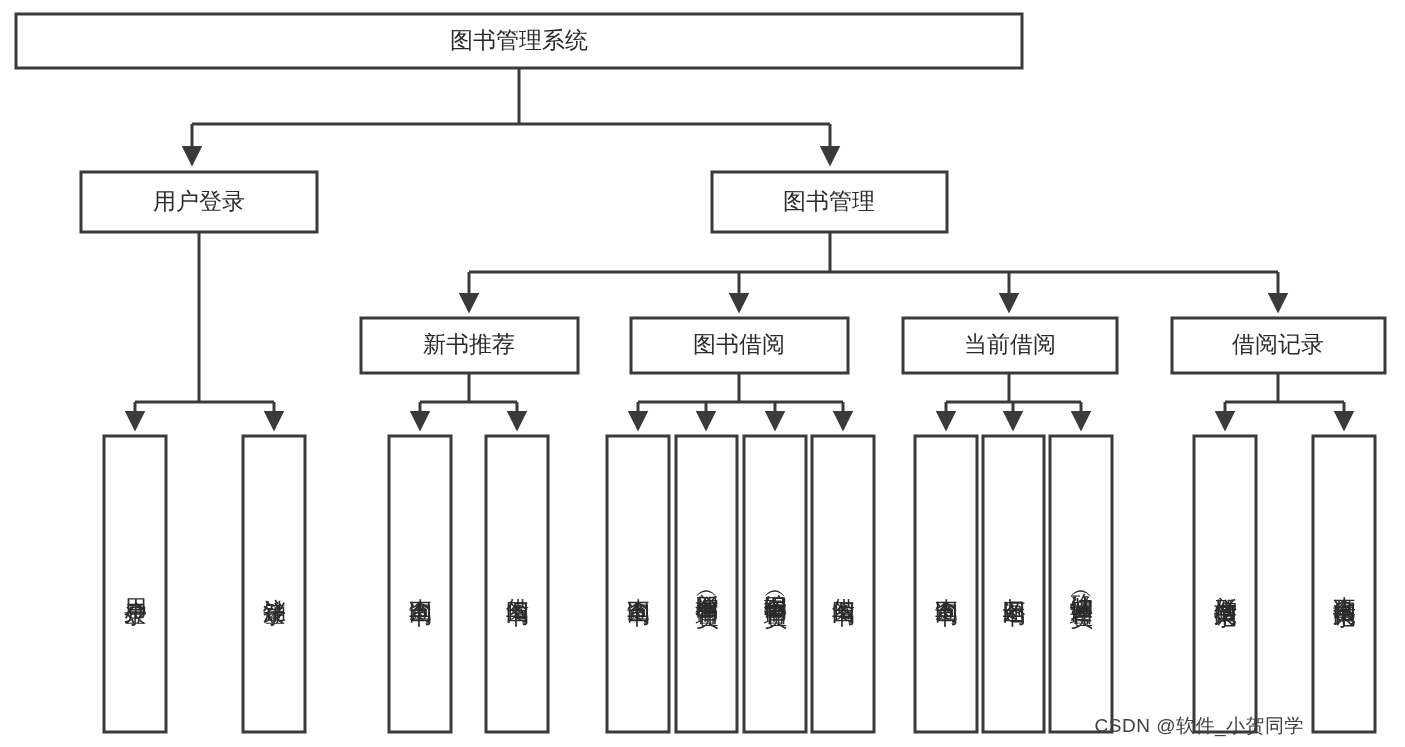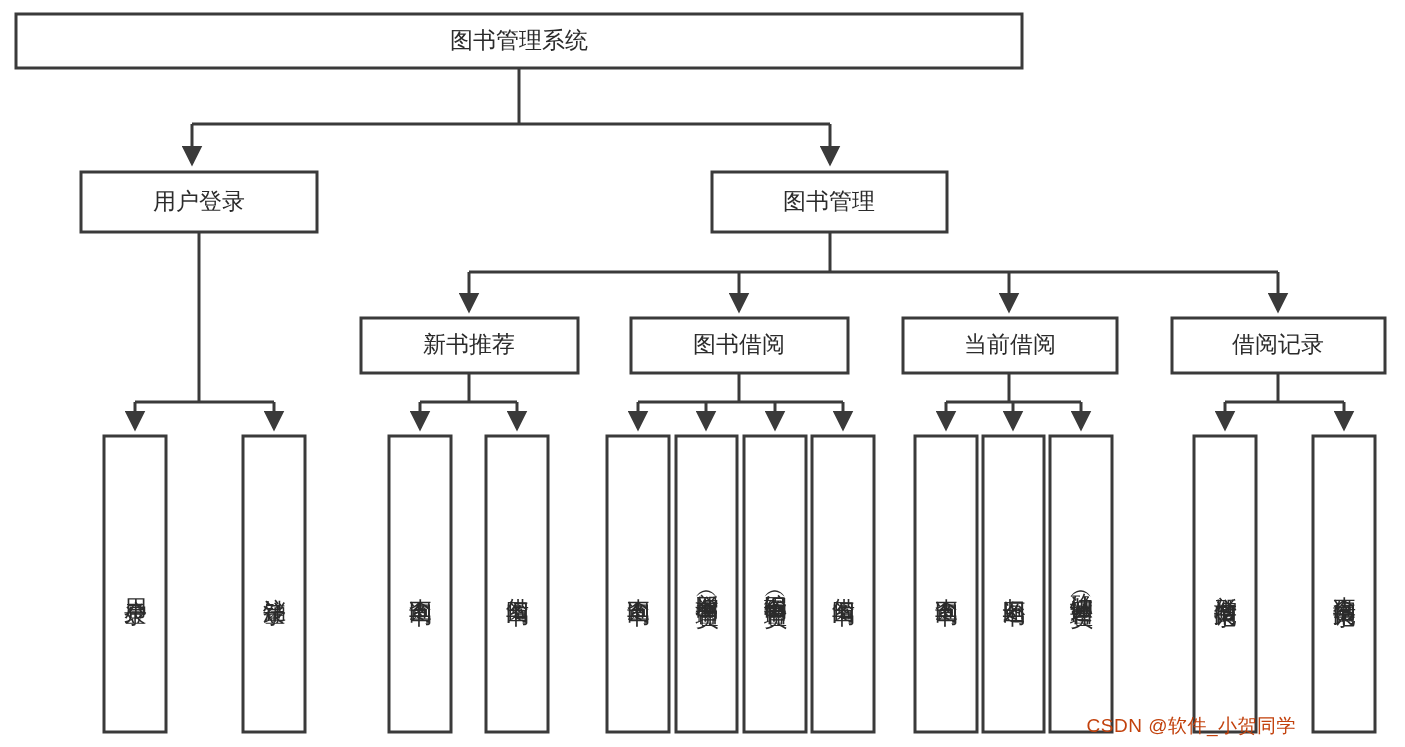--- a/index.html
+++ b/index.html
@@ -58,25 +58,25 @@
     color: #2b2b2b;
     white-space: nowrap;
     text-align: center;
     display: flex;
     align-items: center;
     justify-content: center;
     pointer-events: none;
   }
   .watermark {
     position: absolute;
-    right: 22px;
+    right: 14px;
     bottom: 8px;
     font-family: "Liberation Sans", "DejaVu Sans", sans-serif;
     font-size: 19px;
-    color: #c2410c;
+    color: #404040;
     white-space: nowrap;
     letter-spacing: 0.5px;
   }
 </style>
 </head>
 <body>
 
 <div id="diagram-root">
 
   <svg class="diagram-svg" viewBox="0 0 1405 747">

